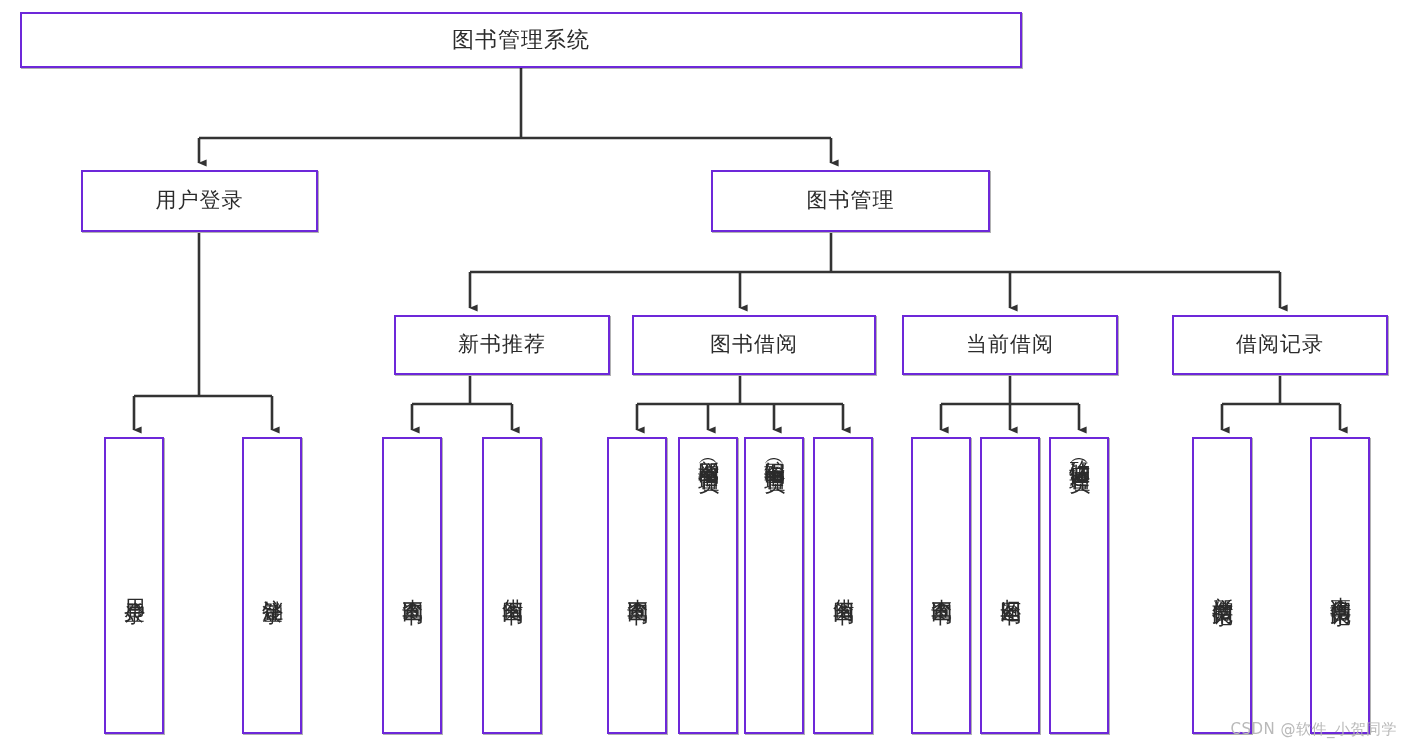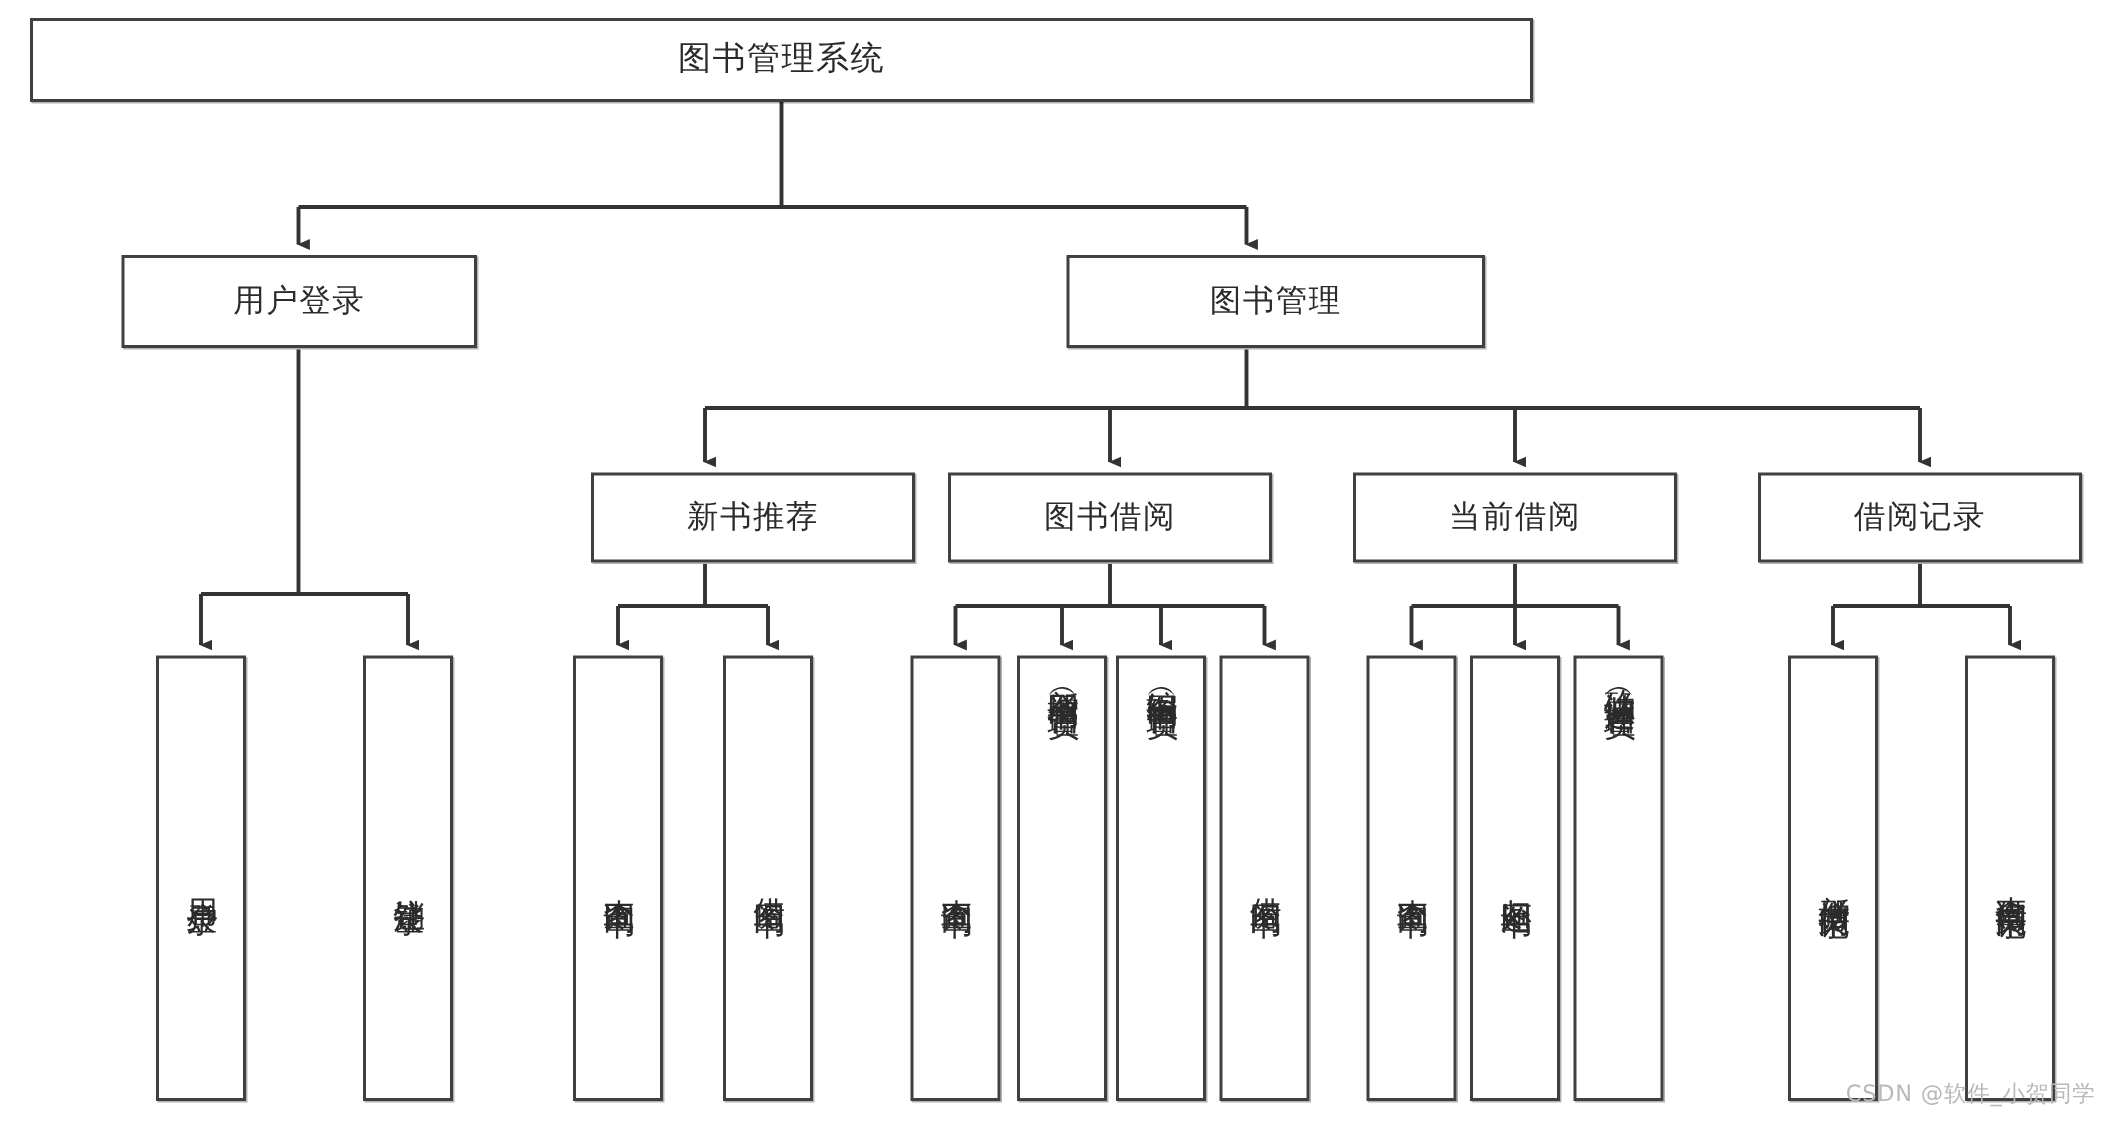--- a/index.html
+++ b/index.html
@@ -23,21 +23,21 @@
     left: 0;
     top: 0;
     width: 1405px;
     height: 747px;
     pointer-events: none;
   }
   .node {
     position: absolute;
     box-sizing: border-box;
     background: #ffffff;
-    border: 2px solid #404040;
+    border: 2px solid #6d28d9;
     box-shadow: 1px 1px 0 rgba(0,0,0,0.30);
     display: flex;
     align-items: center;
     justify-content: center;
     color: #2b2b2b;
   }
   .node-label {
     display: block;
     text-align: center;
     letter-spacing: 1px;
@@ -145,21 +145,21 @@
   <div class="node horiz" style="left:81px; top:170px; width:237px; height:62px;">
     <span class="node-label">用户登录</span>
   </div>
   <div class="node horiz" style="left:711px; top:170px; width:279px; height:62px;">
     <span class="node-label">图书管理</span>
   </div>
 
   <div class="node horiz" style="left:362px; top:315px; width:216px; height:60px;margin-left:32px;">
     <span class="node-label">新书推荐</span>
   </div>
-  <div class="node horiz" style="left:632px; top:315px; width:216px; height:60px;">
+  <div class="node horiz" style="left:632px; top:315px; width:244px; height:60px;">
     <span class="node-label">图书借阅</span>
   </div>
   <div class="node horiz" style="left:1172px; top:315px; width:216px; height:60px;">
     <span class="node-label">借阅记录</span>
   </div>
   <div class="node horiz" style="left:902px; top:315px; width:216px; height:60px;">
     <span class="node-label">当前借阅</span>
   </div>
 
   <div class="node vert centered" style="left:104px; top:437px; width:60px; height:297px;">

